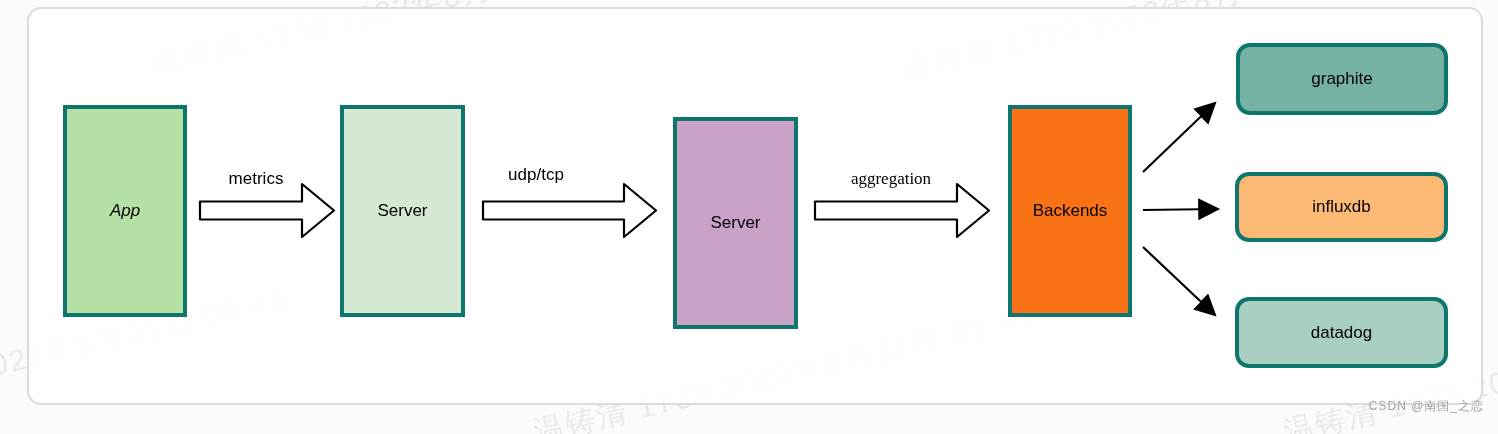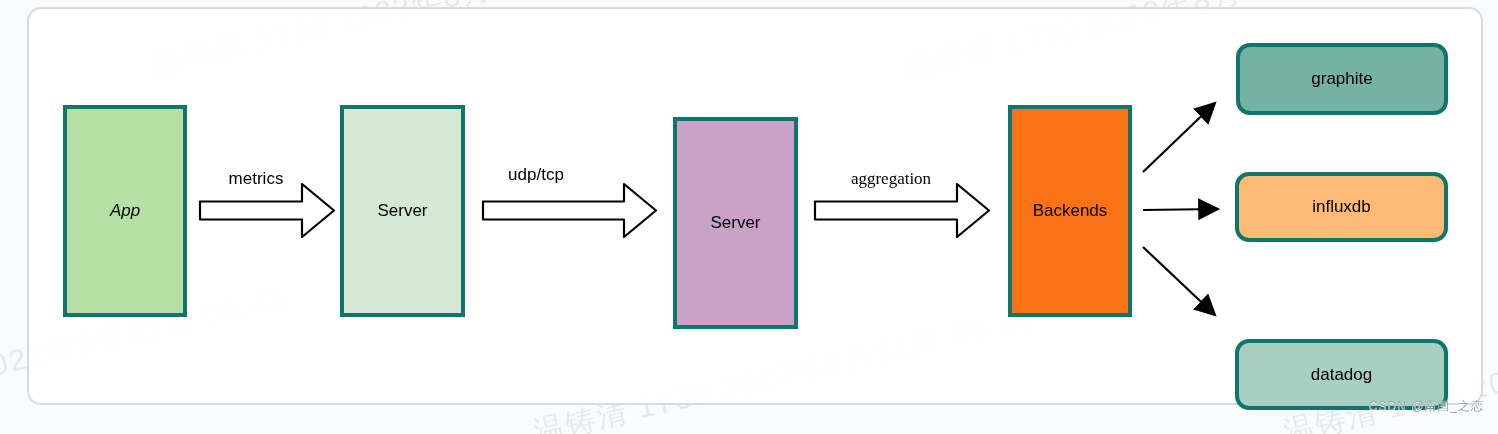--- a/index.html
+++ b/index.html
@@ -96,21 +96,21 @@
   </div>
   <div class="node" id="n-backends" style="background-color: #f97316;">
     <span>Backends</span>
   </div>
   <div class="node rounded" id="n-graphite" style="background-color: rgb(118, 178, 163);">
     <span>graphite</span>
   </div>
   <div class="node rounded" id="n-influxdb" style="background-color: #fdba74;">
     <span>influxdb</span>
   </div>
-  <div class="node rounded" id="n-datadog" style="background-color: rgb(169, 207, 195); margin-top: 42px;">
+  <div class="node rounded" id="n-datadog" style="background-color: rgb(169, 207, 195);">
     <span>datadog</span>
   </div>
 
   <div class="edge-label" id="el-metrics">metrics</div>
   <div class="edge-label" id="el-udptcp">udp/tcp</div>
   <div class="edge-label" id="el-aggregation">aggregation</div>
 
   <div class="credit">CSDN @南国_之恋</div>
 
 </div>

